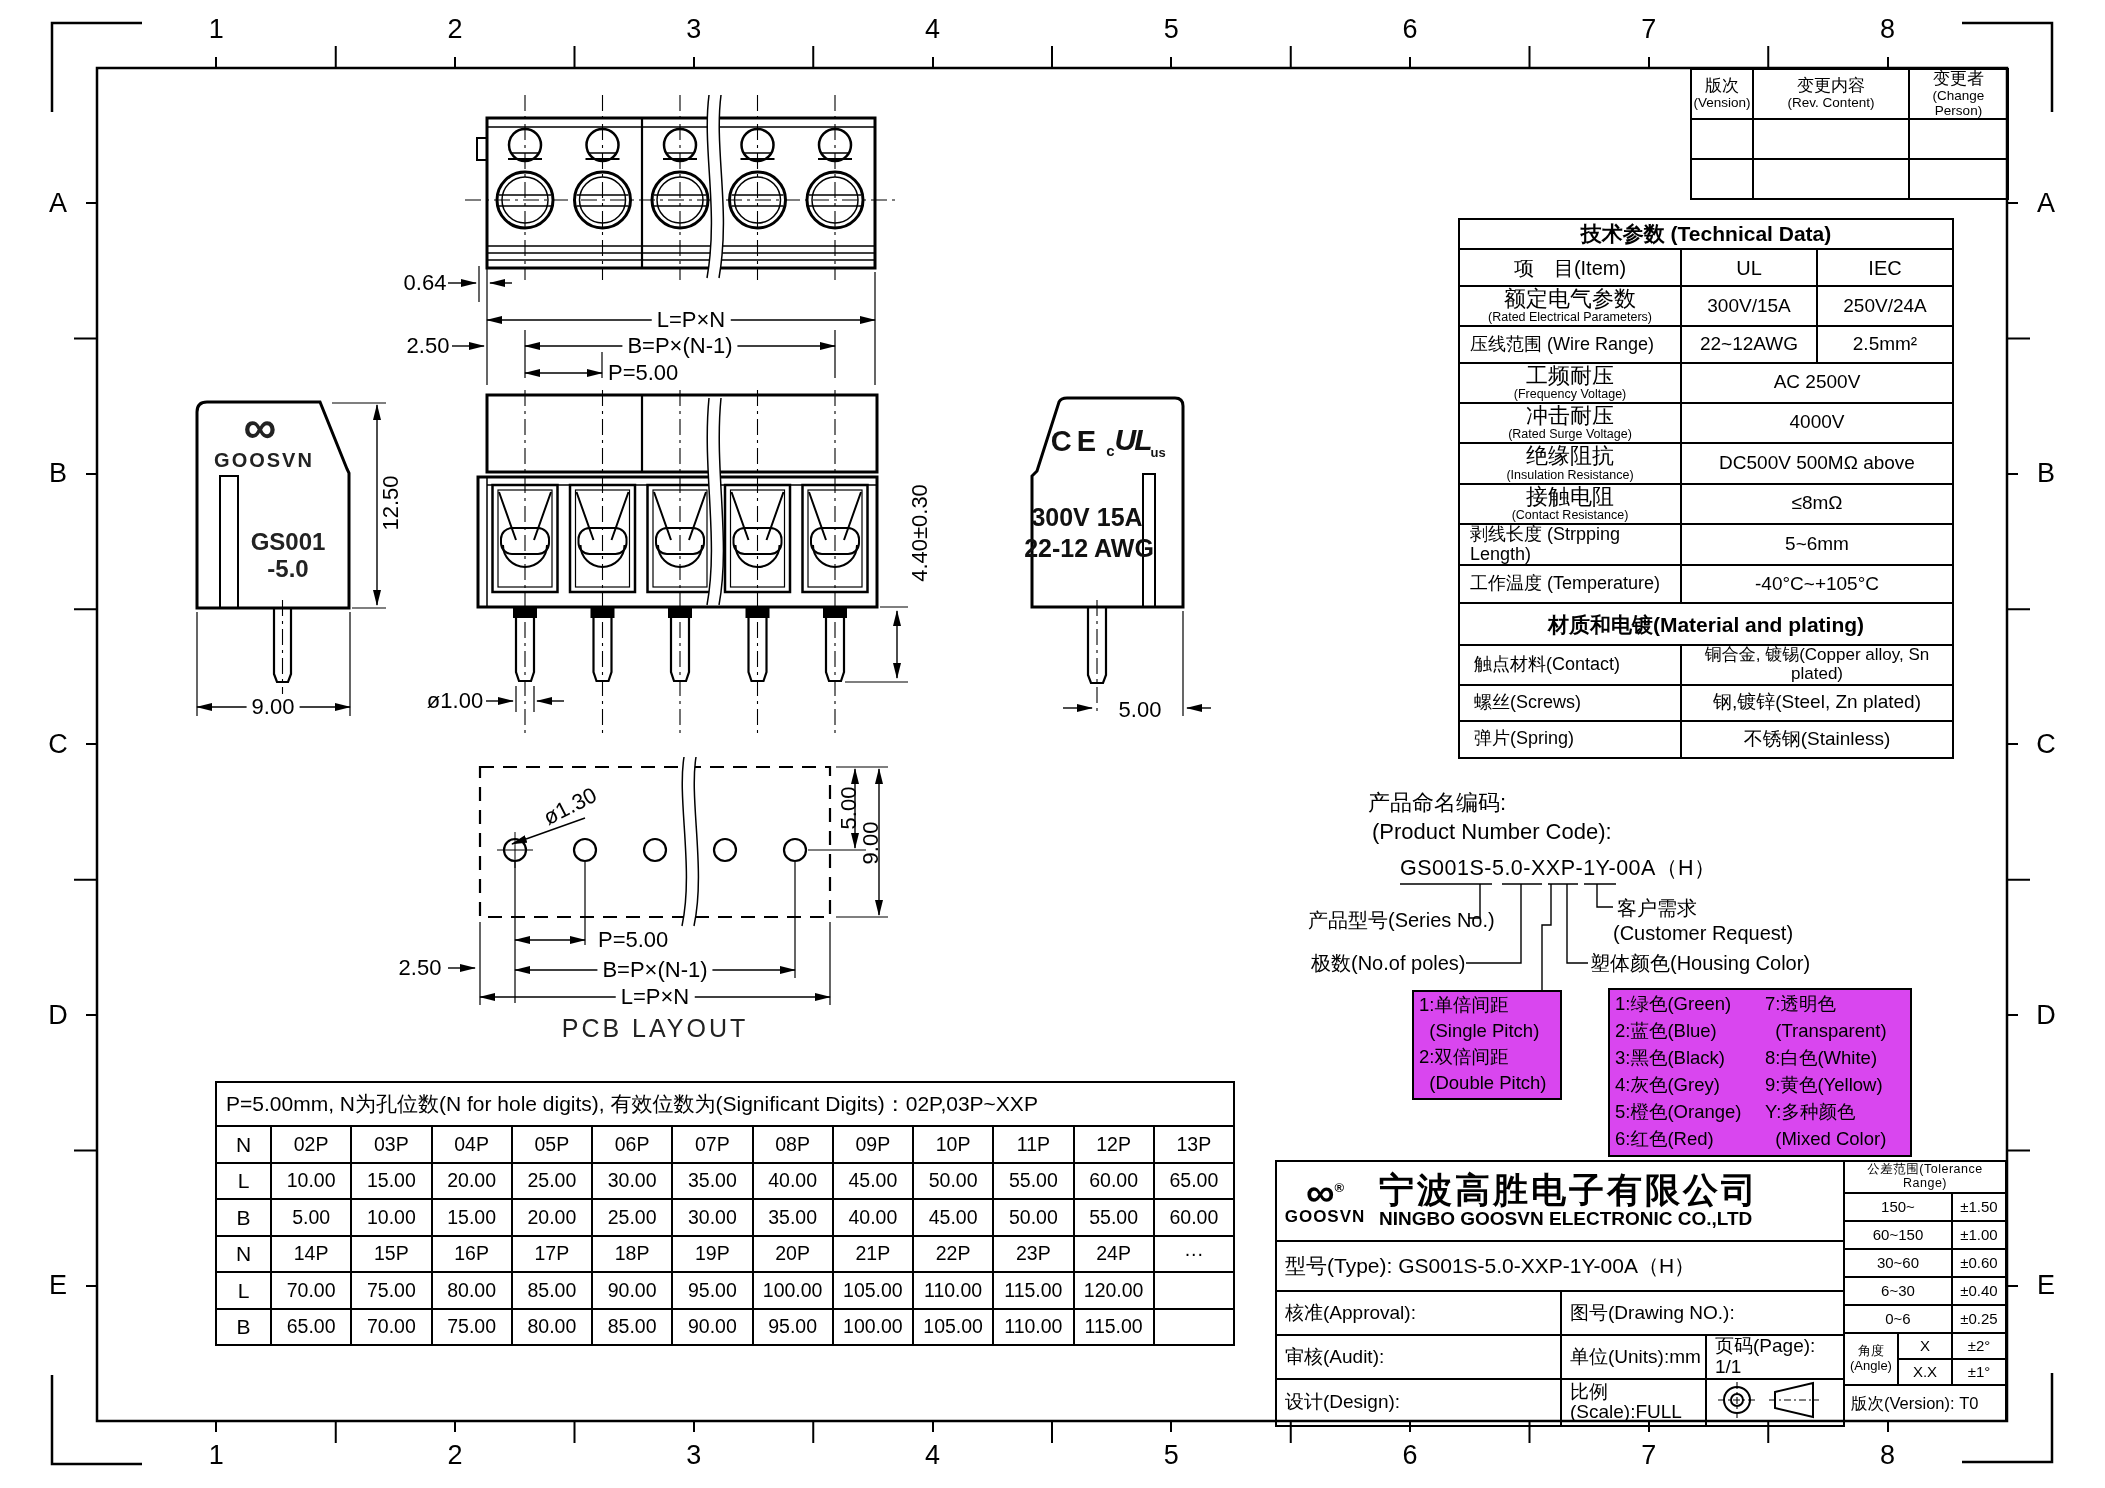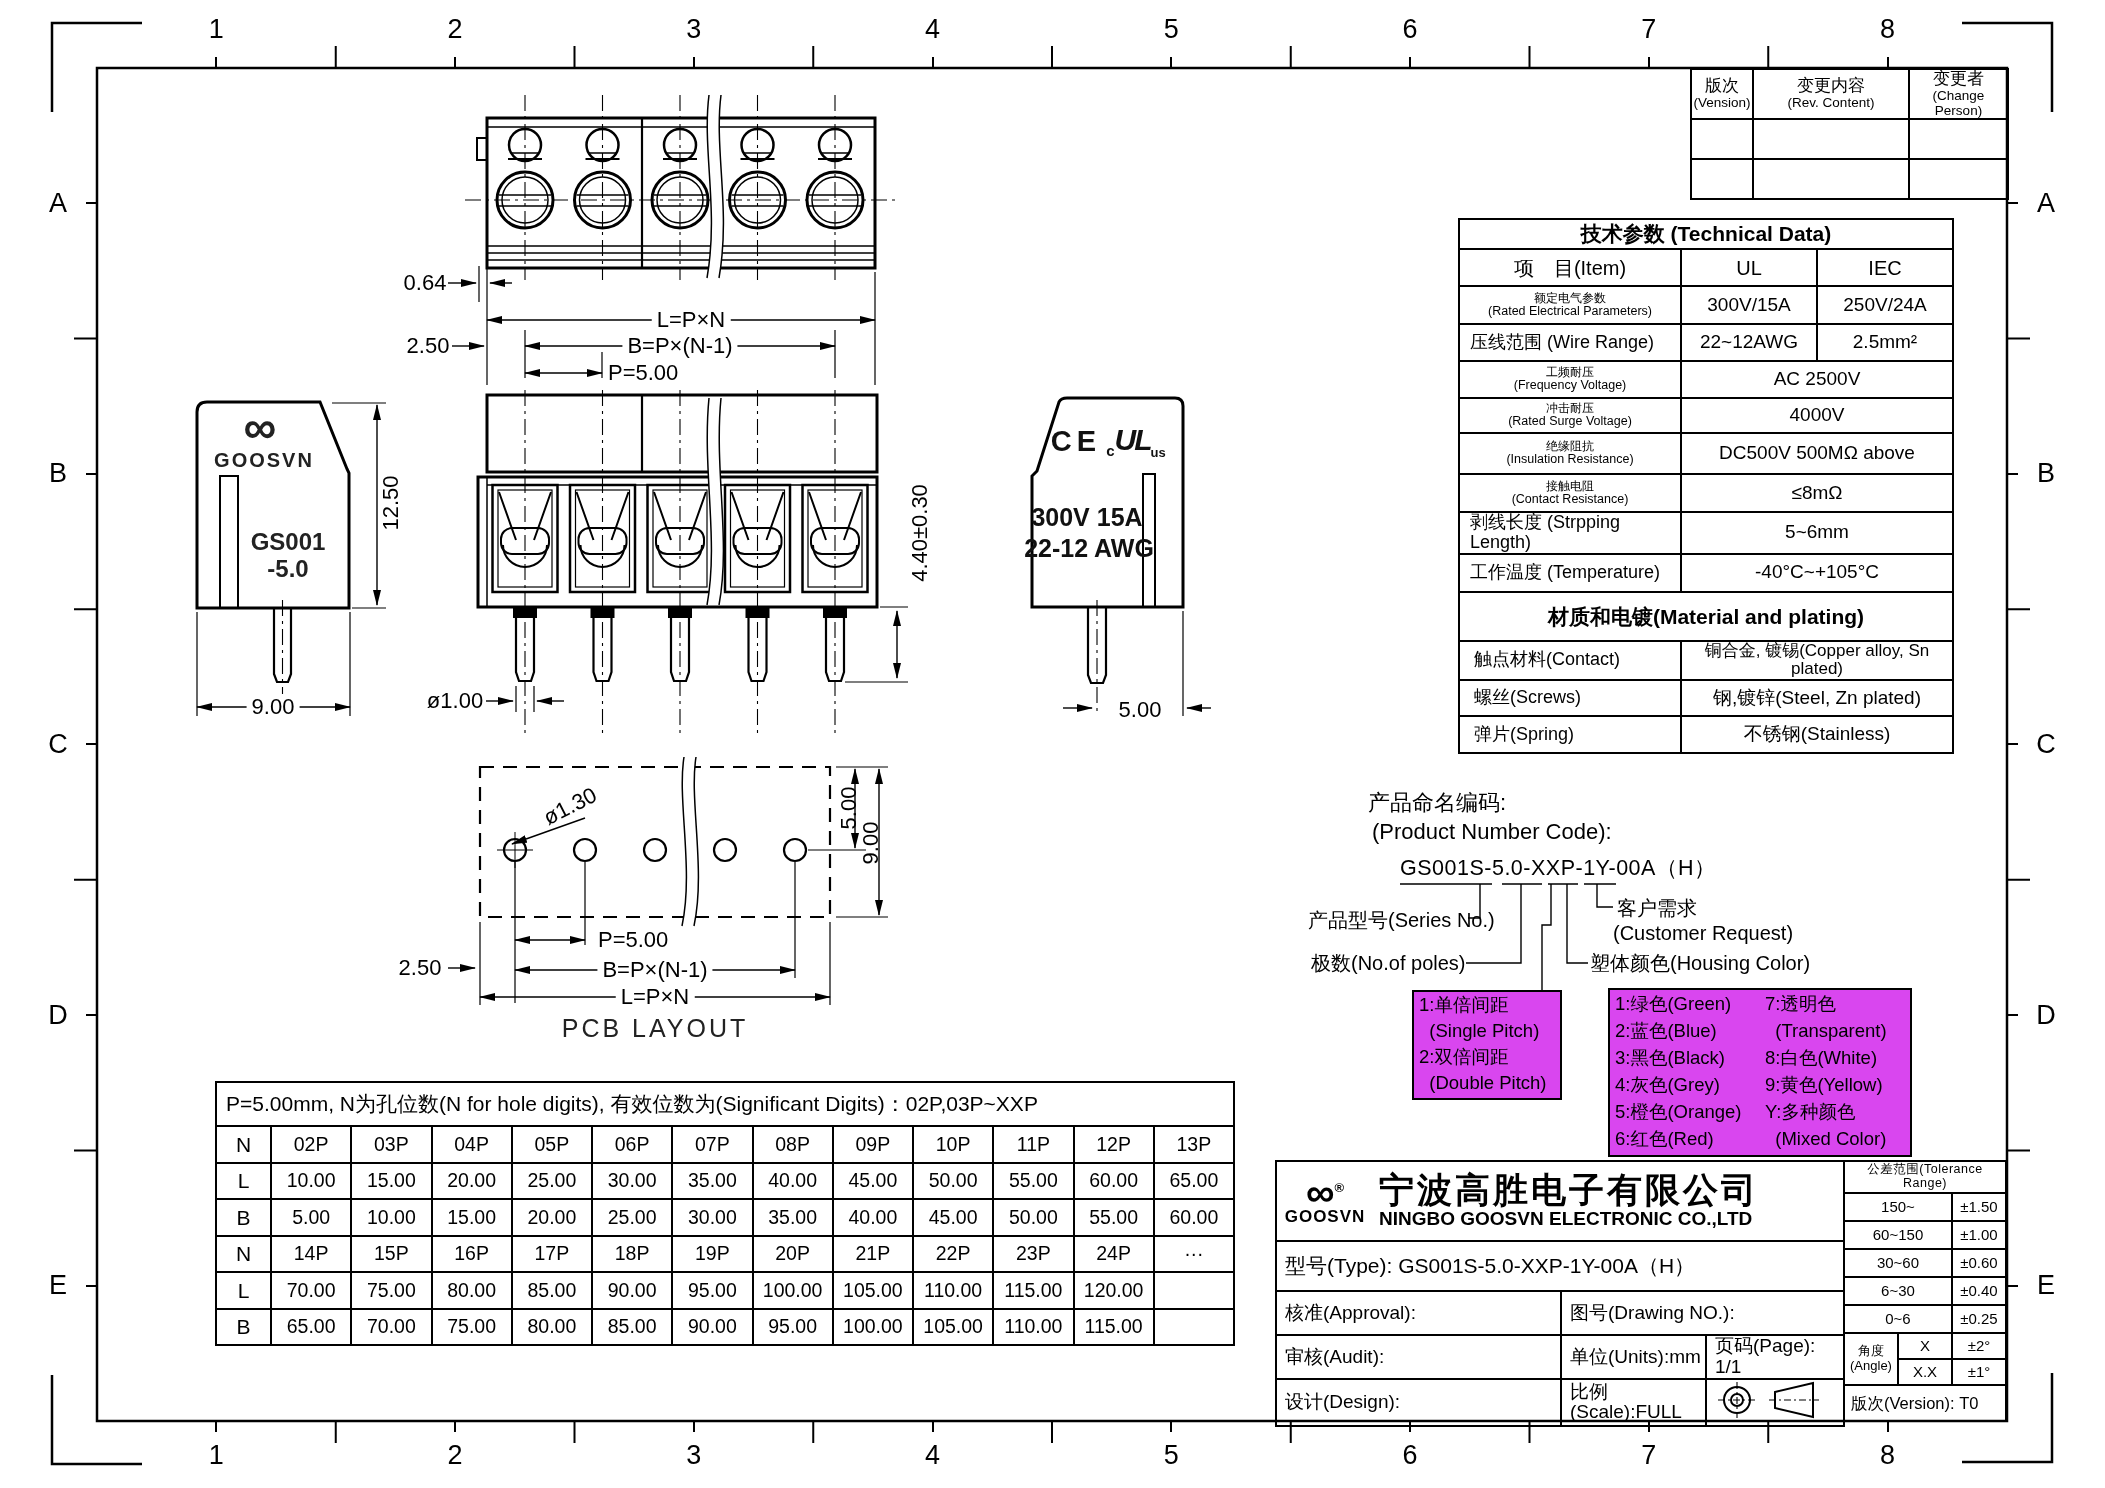--- a/index.html
+++ b/index.html
@@ -11,21 +11,21 @@
   .gridrow.top{top:14px}.gridrow.bot{top:1440px}
   .gc{flex:1;text-align:center;font-size:27px}
   .gridcol{position:absolute;top:68px;height:1353px;display:flex;flex-direction:column}
   .gridcol.lft{left:38px;width:40px}.gridcol.rgt{left:2026px;width:40px}
   .gr{flex:1;display:flex;align-items:center;justify-content:center;font-size:27px}
   
   table{border-collapse:collapse;position:absolute;table-layout:fixed;background:#fff0}
   td{border:2px solid #000;text-align:center;vertical-align:middle;padding:0;overflow:hidden;font-size:19px;line-height:1.1}
   .tt{left:1458px;top:218px;width:494px}
   .tt .big{font-size:21px;font-weight:bold}
-  .tt .zh{font-size:12px}.tt .en{font-size:12.5px}
+  .tt .zh{font-size:22px}.tt .en{font-size:12.5px}
   .tt .tll{text-align:left;padding-left:10px;font-size:18px}
   .tt .mat{text-align:left;padding-left:14px;font-size:18px}
   .rv{left:1690px;top:68px;width:317px}
   .rv .zh{font-size:17px}.rv .en{font-size:13.5px}
   .pt{left:215px;top:1081px;width:1020px}
   .pt .cap{text-align:left;padding-left:9px;font-size:21px}
   .pt td{font-size:19.5px}
   .pt .pl{font-size:21px}
   .tb{left:1275px;top:1160px;width:568px}
   .tb .lcell{text-align:left;padding-left:8px;font-size:19px}
@@ -339,21 +339,21 @@
     <td colspan="2">≤8mΩ</td>
   </tr>
   <tr style="height:35px">
     <td class="tll">剥线长度 (Strpping Length)</td>
     <td colspan="2">5~6mm</td>
   </tr>
   <tr style="height:38px">
     <td class="tll">工作温度 (Temperature)</td>
     <td colspan="2">-40°C~+105°C</td>
   </tr>
-  <tr style="height:49px">
+  <tr style="height:42px">
           <td colspan="3" class="big">材质和电镀(Material and plating)</td>
         </tr>
   <tr style="height:39px">
     <td class="mat">触点材料(Contact)</td>
     <td colspan="2" style="font-size:17px">铜合金, 镀锡(Copper alloy, Sn plated)</td>
   </tr>
   <tr style="height:36px">
     <td class="mat">螺丝(Screws)</td>
     <td colspan="2">钢,镀锌(Steel, Zn plated)</td>
   </tr>

